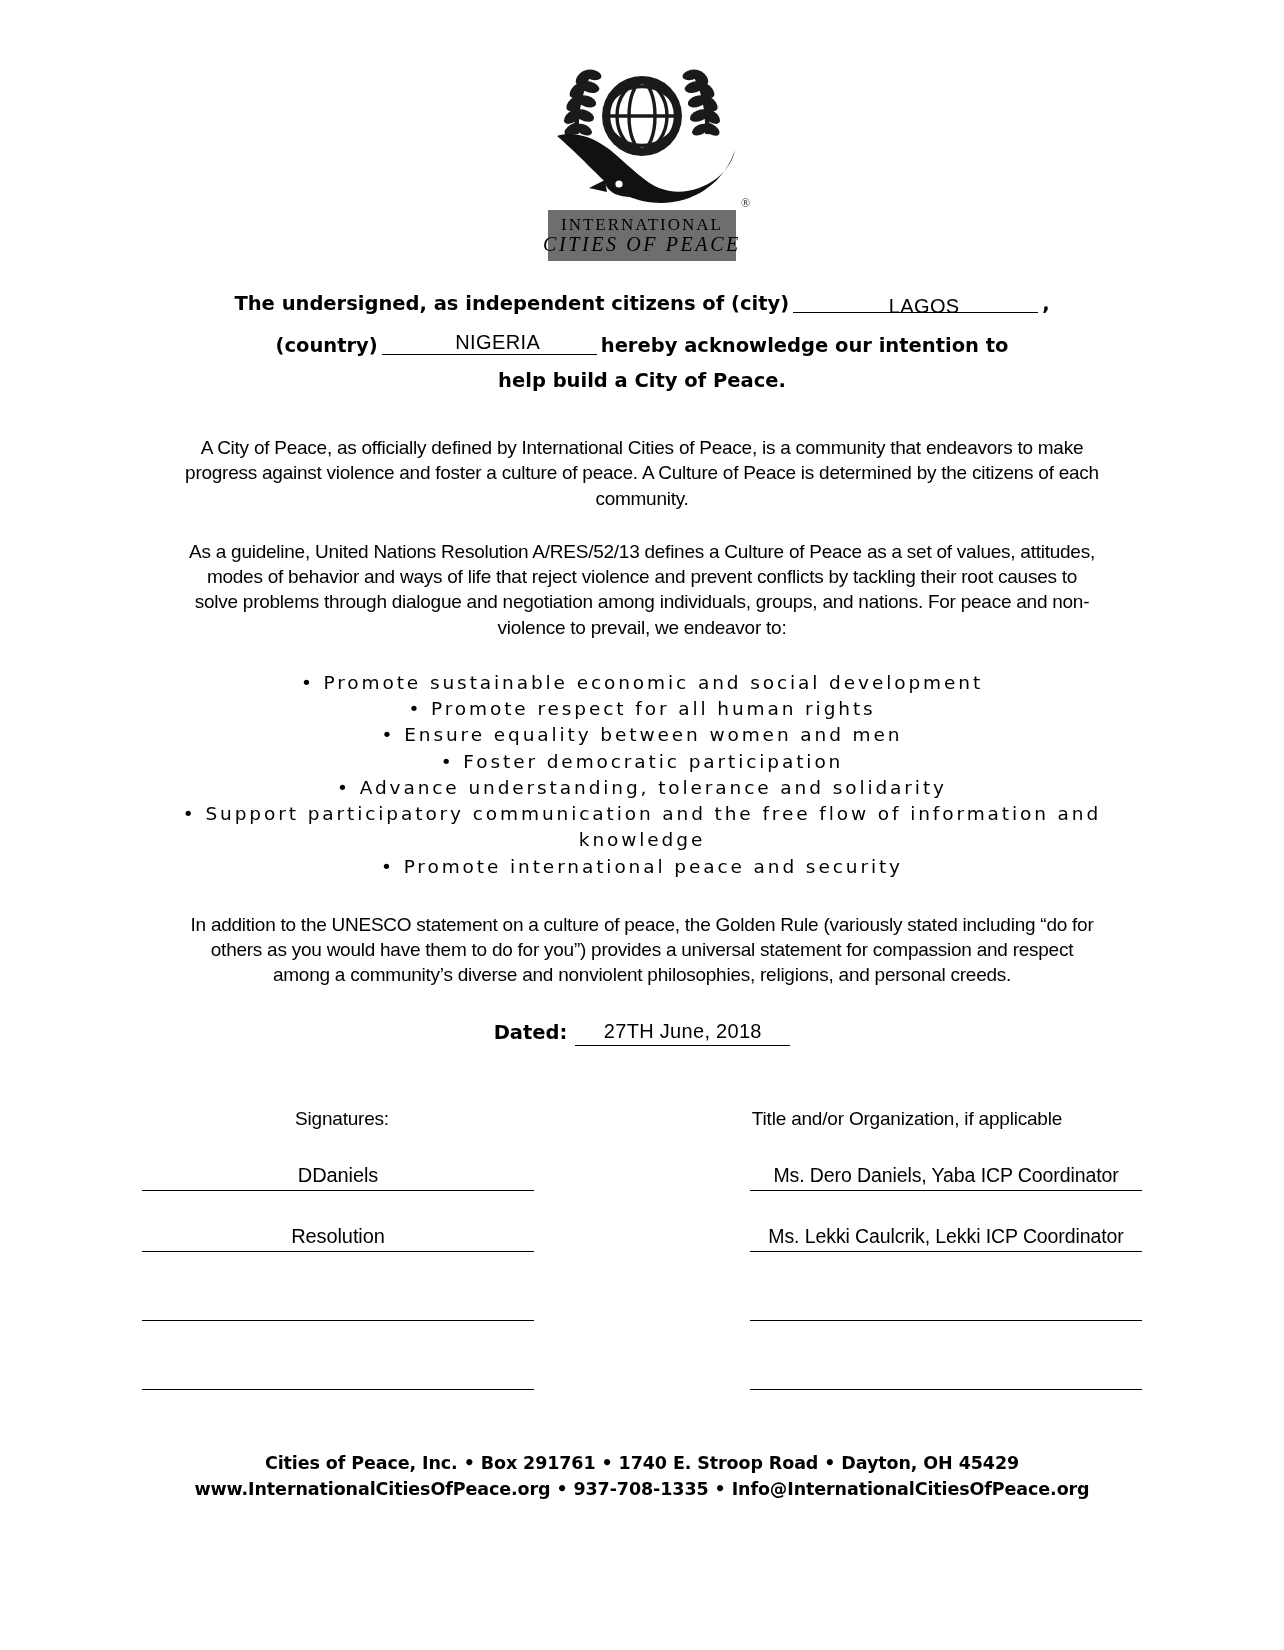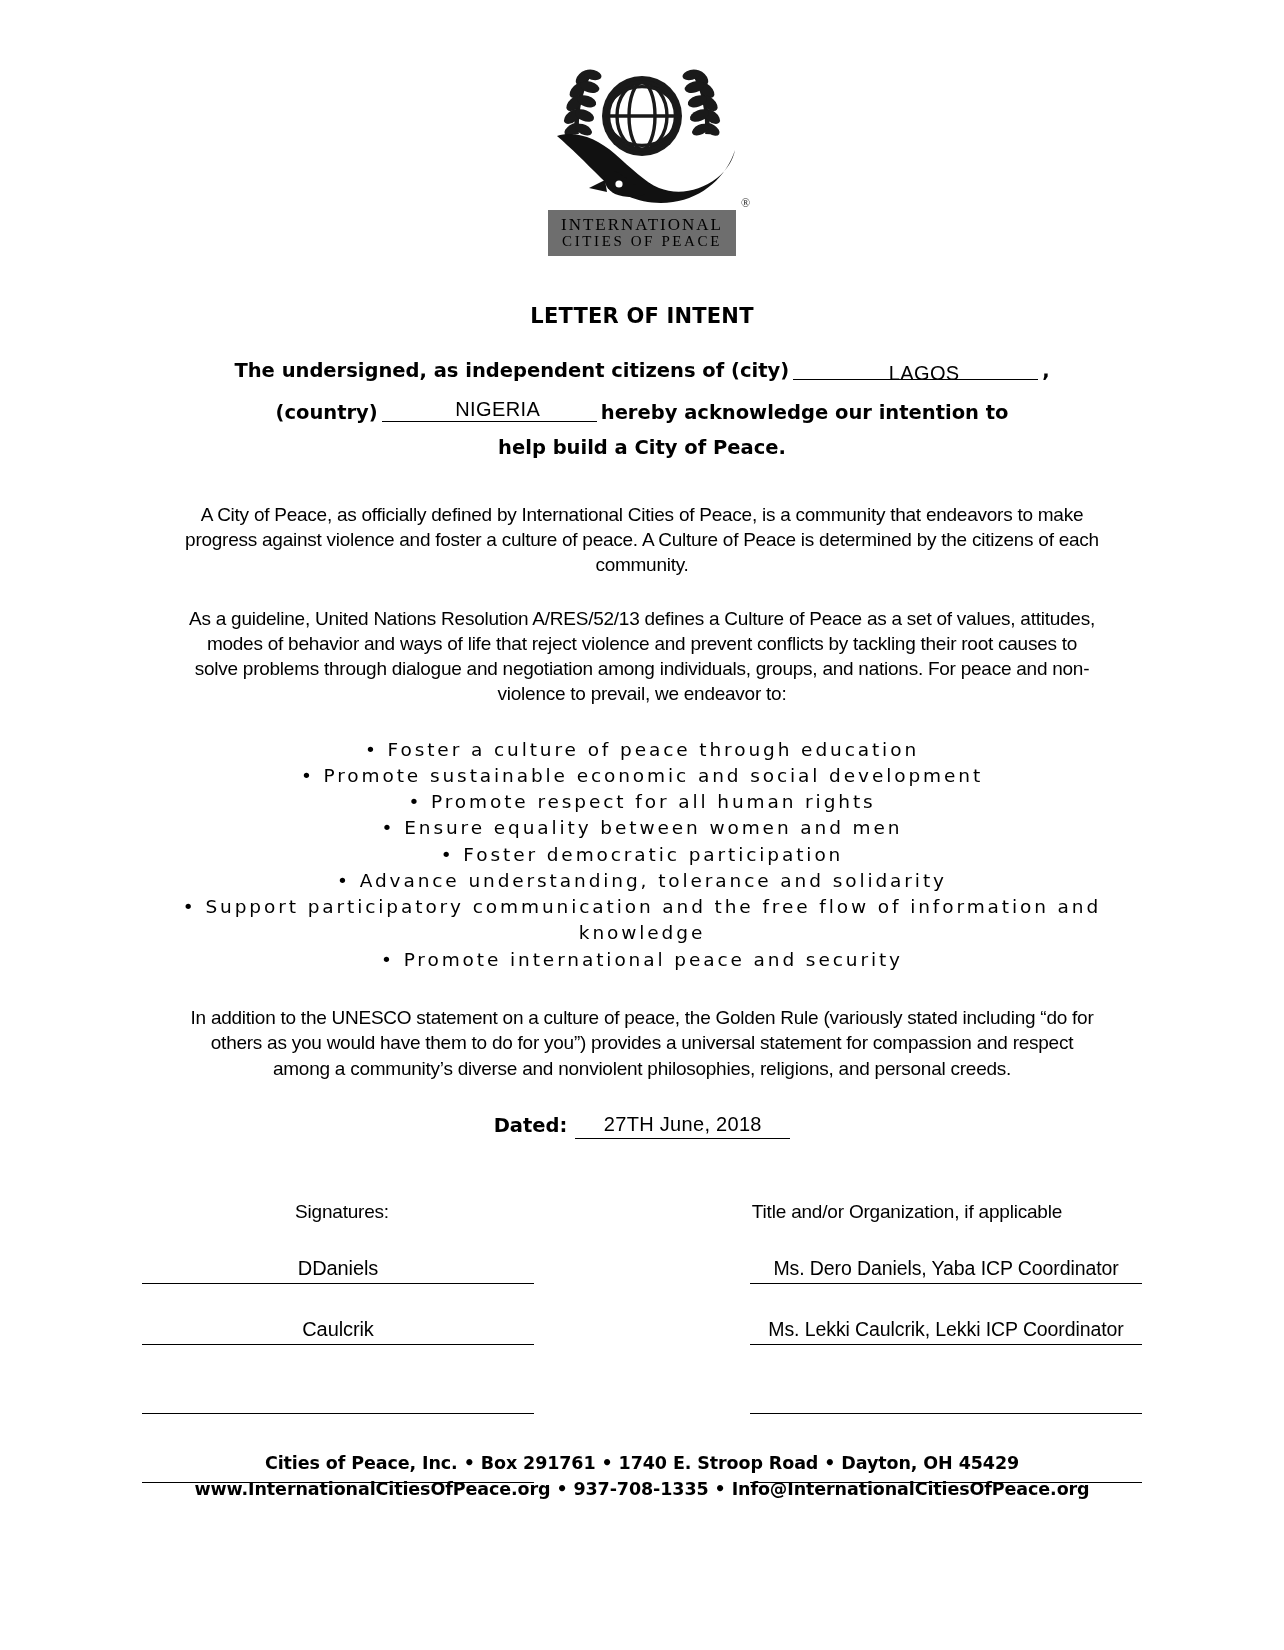--- a/index.html
+++ b/index.html
@@ -52,22 +52,23 @@
   }
   .logo-wordmark .wm-line {
     font-family: "Liberation Serif", serif;
     color: #000000;
     font-size: 17px;
     letter-spacing: 2.0px;
     white-space: nowrap;
     text-align: center;
   }
   .logo-wordmark .wm-line.small-caps-2 {
-    font-size: 15px;
+    font-size: 20px;
     letter-spacing: 2.6px;
+    font-style: italic;
   }
   .reg-mark {
     position: absolute;
     right: -14px;
     top: -13px;
     font-family: "Liberation Serif", serif;
     font-size: 12px;
     color: #2b2b2b;
   }
 
@@ -311,21 +312,20 @@
       </svg>
     </div>
 
     <div class="logo-wordmark">
       <span class="reg-mark">®</span>
       <div class="wm-line">INTERNATIONAL</div>
       <div class="wm-line small-caps-2">CITIES OF PEACE</div>
     </div>
   </div>
 
-  <div class="doc-title">LETTER OF INTENT</div>
 
   <div class="declaration">
     <div class="decl-line">
       <span>The undersigned, as independent citizens of (city)</span>
       <span class="fill-slot fill-city">
         <span class="fill-value">LAGOS</span>
       </span>
       <span>,</span>
     </div>
     <div class="decl-line">
@@ -335,21 +335,20 @@
       </span>
       <span>hereby acknowledge our intention to</span>
     </div>
     <div class="decl-line decl-line-3">help build a City of Peace.</div>
   </div>
 
   <div class="body-para para-1">A City of Peace, as officially defined by International Cities of Peace, is a community that endeavors to make progress against violence and foster a culture of peace. A Culture of Peace is determined by the citizens of each community.</div>
   <div class="body-para para-2">As a guideline, United Nations Resolution A/RES/52/13 defines a Culture of Peace as a set of values, attitudes, modes of behavior and ways of life that reject violence and prevent conflicts by tackling their root causes to solve problems through dialogue and negotiation among individuals, groups, and nations. For peace and non-violence to prevail, we endeavor to:</div>
 
   <div class="tenet-list">
-    <div class="tenet-item">• Foster a culture of peace through education</div>
     <div class="tenet-item">• Promote sustainable economic and social development</div>
     <div class="tenet-item">• Promote respect for all human rights</div>
     <div class="tenet-item">• Ensure equality between women and men</div>
     <div class="tenet-item">• Foster democratic participation</div>
     <div class="tenet-item">• Advance understanding, tolerance and solidarity</div>
     <div class="tenet-item wrap">• Support participatory communication and the free flow of information and knowledge</div>
     <div class="tenet-item">• Promote international peace and security</div>
   </div>
 
   <div class="body-para para-3">In addition to the UNESCO statement on a culture of peace, the Golden Rule (variously stated including “do for others as you would have them to do for you”) provides a universal statement for compassion and respect among a community’s diverse and nonviolent philosophies, religions, and personal creeds.</div>
@@ -371,21 +370,21 @@
       <div class="sig-cell left">
         <span class="sig-value">DDaniels</span>
       </div>
       <div class="sig-cell right">
         <span class="sig-value">Ms.   Dero Daniels, Yaba ICP Coordinator</span>
       </div>
     </div>
 
     <div class="sig-row">
       <div class="sig-cell left">
-        <span class="sig-value">Caulcrik</span>
+        <span class="sig-value">Resolution</span>
       </div>
       <div class="sig-cell right">
         <span class="sig-value">Ms.   Lekki Caulcrik, Lekki ICP Coordinator</span>
       </div>
     </div>
 
     <div class="sig-row blank">
       <div class="sig-cell left">
         <span class="sig-value"></span>
       </div>

